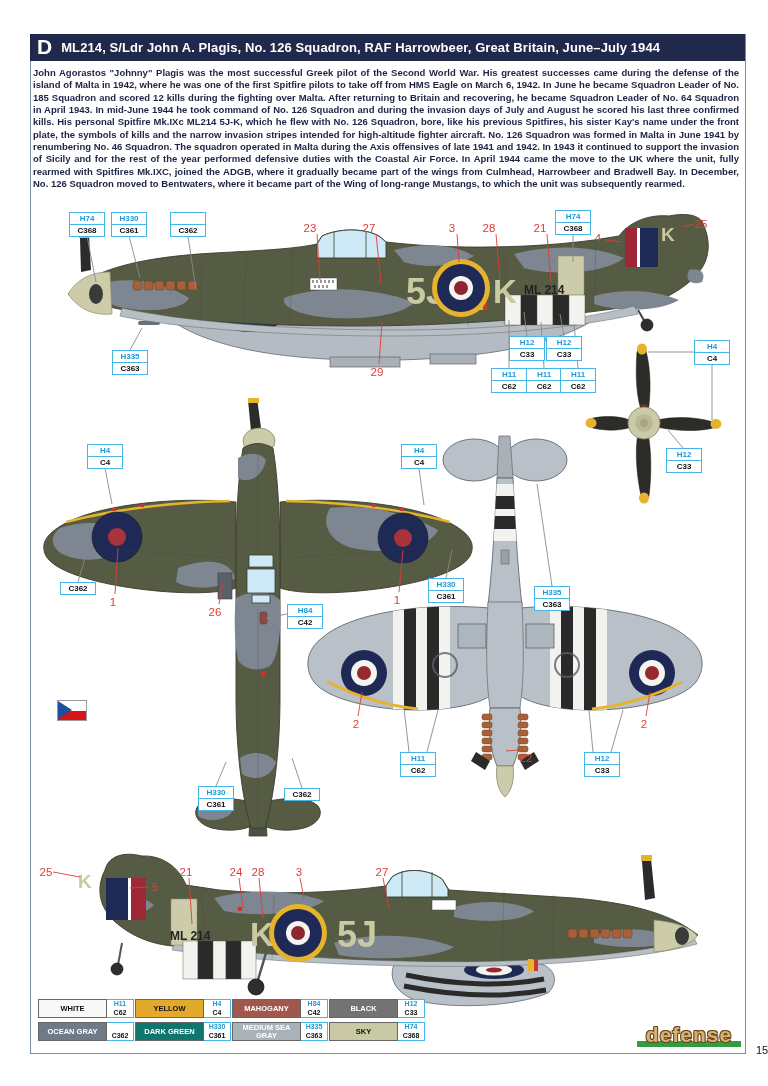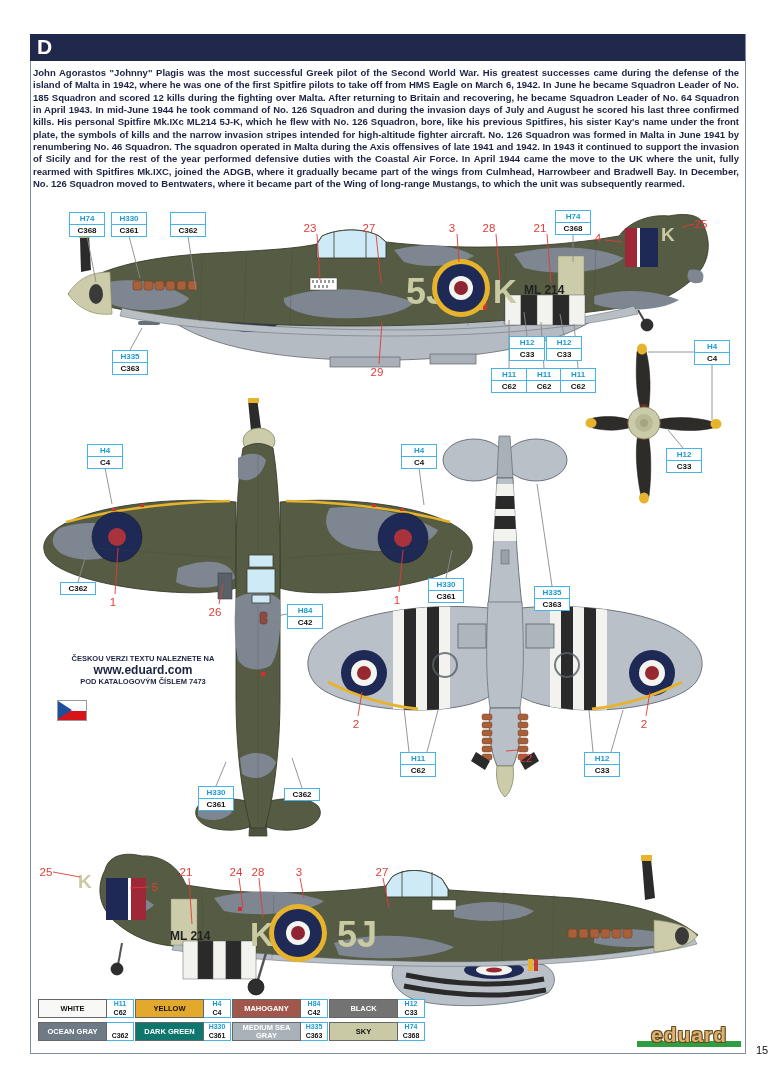--- a/index.html
+++ b/index.html
@@ -35,20 +35,21 @@
   .pagenum{position:absolute;left:756px;top:1044px;font-size:11px;font-weight:normal;color:#111;z-index:6;}
 </style>
 </head>
 <body>
 
 <div class="page">
   <div class="frame"></div>
 
   <div class="hdr">
     <span class="ltr">D</span>
+    <span class="ttl">ML214, S/Ldr John A. Plagis, No. 126 Squadron, RAF Harrowbeer, Great Britain, June–July 1944</span>
   </div>
 
   <div class="intro">John Agorastos "Johnny" Plagis was the most successful Greek pilot of the Second World War. His greatest successes came during the defense of the island of Malta in 1942, where he was one of the first Spitfire pilots to take off from HMS Eagle on March 6, 1942. In June he became Squadron Leader of No. 185 Squadron and scored 12 kills during the fighting over Malta. After returning to Britain and recovering, he became Squadron Leader of No. 64 Squadron in April 1943. In mid-June 1944 he took command of No. 126 Squadron and during the invasion days of July and August he scored his last three confirmed kills. His personal Spitfire Mk.IXc ML214 5J-K, which he flew with No. 126 Squadron, bore, like his previous Spitfires, his sister Kay's name under the front plate, the symbols of kills and the narrow invasion stripes intended for high-altitude fighter aircraft. No. 126 Squadron was formed in Malta in June 1941 by renumbering No. 46 Squadron. The squadron operated in Malta during the Axis offensives of late 1941 and 1942. In 1943 it continued to support the invasion of Sicily and for the rest of the year performed defensive duties with the Coastal Air Force. In April 1944 came the move to the UK where the unit, fully rearmed with Spitfires Mk.IXC, joined the ADGB, where it gradually became part of the wings from Culmhead, Harrowbeer and Bradwell Bay. In December, No. 126 Squadron moved to Bentwaters, where it became part of the Wing of long-range Mustangs, to which the unit was subsequently rearmed.</div>
 
   <svg class="art" style="left:34px;top:210px" width="706" height="195" viewBox="0 0 706 195">
 
     <path d="M120,95 C150,130 220,148 320,150 C420,152 510,140 556,112 L540,100 L130,88 Z" fill="#b4bbc2" stroke="#60666c" stroke-width="0.8"></path>
     <rect x="296" y="147" width="70" height="10" fill="#a9b0b7" stroke="#60666c" stroke-width="0.7"></rect>
     <rect x="396" y="144" width="46" height="10" fill="#a9b0b7" stroke="#60666c" stroke-width="0.7"></rect>
     <rect x="104" y="111" width="22" height="4" rx="2" fill="#6a6f75"></rect>
@@ -540,25 +541,20 @@
   <div class="rnum" style="left:644px;top:718px">2</div>
   <div class="rnum" style="left:526px;top:752px">22</div>
   <div class="rnum" style="left:46px;top:866px">25</div>
   <div class="rnum" style="left:155px;top:881px">5</div>
   <div class="rnum" style="left:186px;top:866px">21</div>
   <div class="rnum" style="left:236px;top:866px">24</div>
   <div class="rnum" style="left:258px;top:866px">28</div>
   <div class="rnum" style="left:299px;top:866px">3</div>
   <div class="rnum" style="left:382px;top:866px">27</div>
 
-  <div class="cz">
-    <div class="l1">ČESKOU VERZI TEXTU NALEZNETE NA</div>
-    <div class="l2">www.eduard.com</div>
-    <div class="l3">POD KATALOGOVÝM ČÍSLEM 7473</div>
-  </div>
   <div class="flag">
       <div class="w"></div>
       <div class="r"></div>
       <div class="b"></div>
     </div>
 
   <div class="lg-item" style="left:38px;top:999px">
       <div class="lg-sw sw0">WHITE</div>
       <div class="lg-cd">
         <span class="h">H11</span>
@@ -609,17 +605,17 @@
     </div>
   <div class="lg-item" style="left:329px;top:1022px">
       <div class="lg-sw sw7">SKY</div>
       <div class="lg-cd">
         <span class="h">H74</span>
         <span class="c">C368</span>
       </div>
     </div>
 
   <div class="logo">
-    <div class="txt">eduard</div>
+    <div class="txt">defense</div>
     <div class="bar"></div>
   </div>
   <div class="pagenum">15</div>
 </div>
 
 </body></html>

